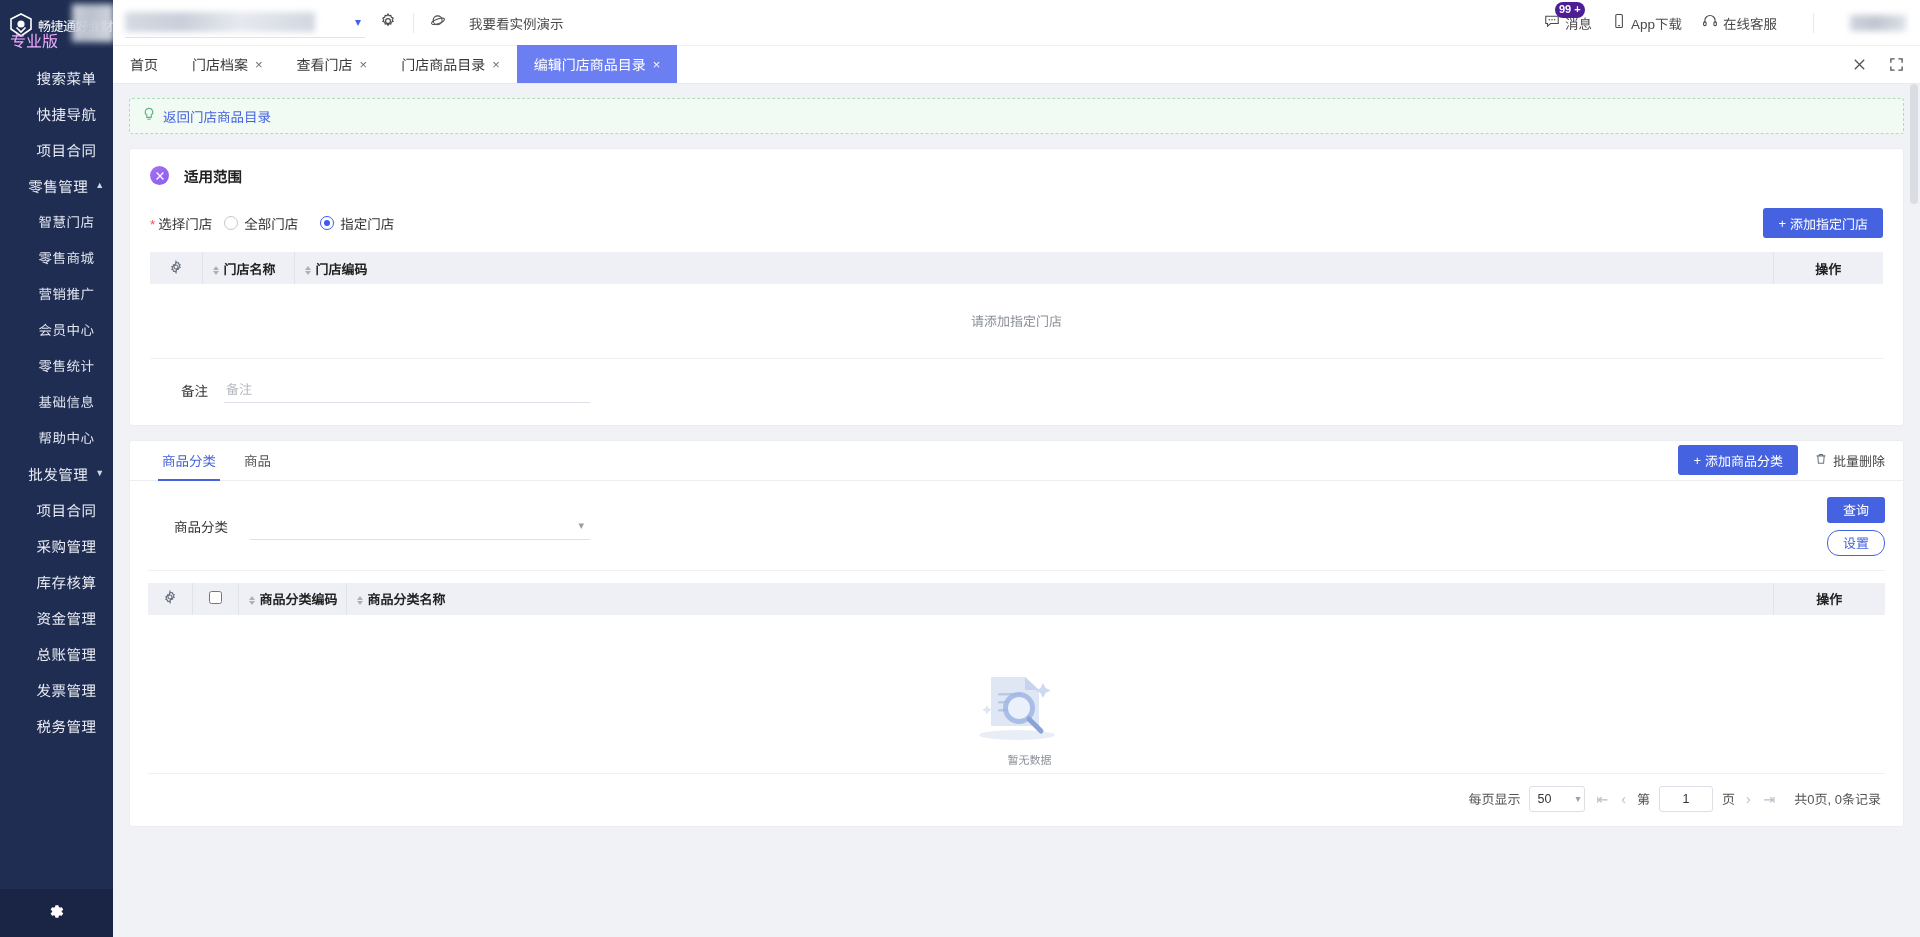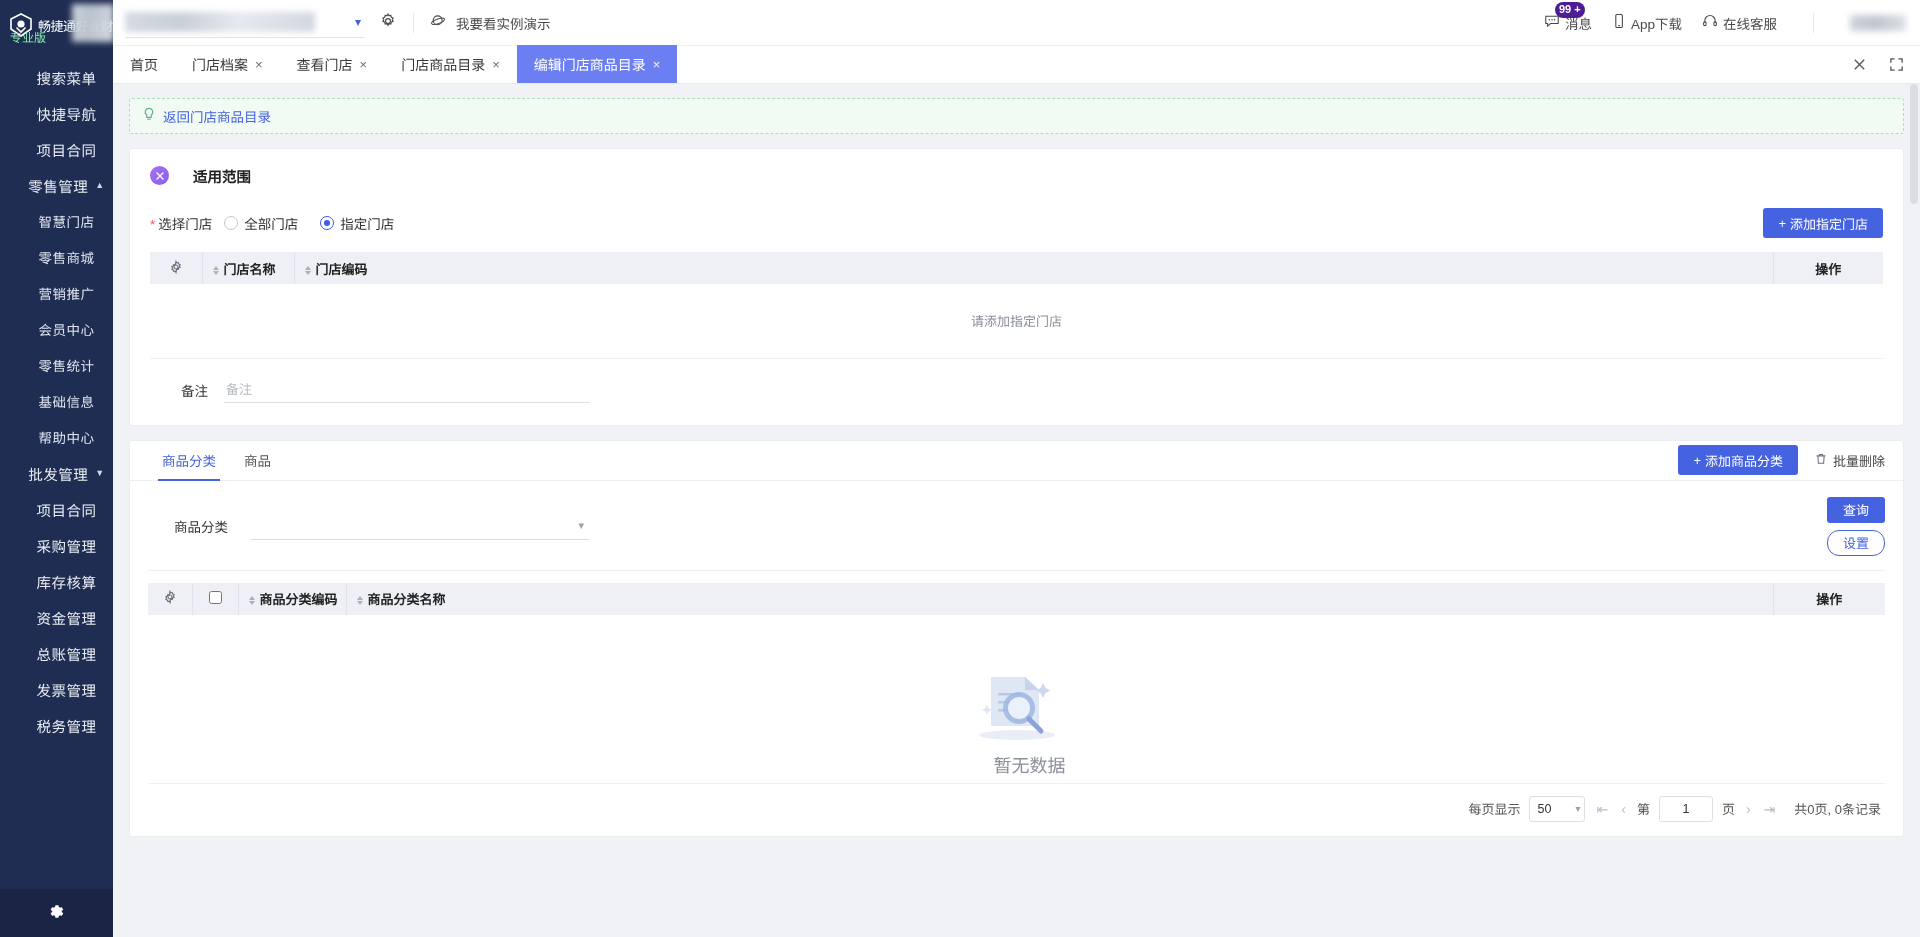--- a/index.html
+++ b/index.html
@@ -19,22 +19,22 @@
   .brand {
     height: 46px; display: flex; align-items: center; padding: 4px 6px 0 8px;
     position: relative;
   }
   .brand-logo { width: 26px; height: 26px; flex: 0 0 26px; }
   .brand-name {
     color: #fff; font-size: 13px; margin-left: 4px; white-space: nowrap;
     letter-spacing: -0.5px;
   }
   .brand-sub {
-    position: absolute; left: 10px; top: 28px; color: #86efac;
-    font-size: 12px; letter-spacing: 0px;
+    position: absolute; left: 10px; top: 28px; color: #f0abfc;
+    font-size: 16px; letter-spacing: 0px;
   }
   .brand-blur {
     position: absolute; left: 72px; top: 4px; width: 42px; height: 38px;
     background: linear-gradient(100deg,#d8dde6 0%,#c3c9d4 40%,#dfe3ea 100%);
     filter: blur(3px); opacity: .95;
   }
   .nav { margin-top: 13px; display: flex; flex-direction: column; }
   .nav-item {
     height: 36px; display: flex; align-items: center; justify-content: center;
     color: #e8ebf2; font-size: 14.5px; cursor: pointer; position: relative;
@@ -63,21 +63,21 @@
   }
   .org-blur {
     position: absolute; left: 0px; top: 4px; width: 190px; height: 20px;
     background: linear-gradient(95deg,#d5dae3 0%,#c9cfd9 30%,#e6e9ef 60%,#d2d7e0 100%);
     filter: blur(3.2px);
   }
   .org-caret { position: absolute; right: 4px; color:#4562e0; font-size: 12px; }
   .gear-btn { margin-left: 14px; cursor: pointer; display:flex; align-items:center; }
   .vdiv { width: 1px; height: 20px; background: #e8e8e8; margin: 0 16px; }
   .demo-link {
-    display: flex; align-items: center; gap: 10px; color: #4a4a4a;
+    display: flex; align-items: center; gap: 23px; color: #4a4a4a;
     font-size: 13.5px; cursor: pointer;
   }
   .topbar-right {
     margin-left: auto; display: flex; align-items: center; gap: 20px;
     padding-right: 14px; height: 46px;
   }
   .tb-item {
     display: flex; align-items: center; gap: 5px; font-size: 13.5px;
     color: #4a4a4a; cursor: pointer; position: relative;
   }
@@ -118,21 +118,21 @@
     display: flex; align-items: center; padding: 0 12px; gap: 7px;
     font-size: 13.5px; color: #3d3d3d;
   }
   .alert a { color: #4562e0; cursor: pointer; }
 
   .panel {
     margin: 14px 16px 0 16px; background: #fff; border-radius: 3px;
     border: 1px solid #ebedf0;
   }
   .panel-head {
-    display: flex; align-items: center; gap: 24px; padding: 16px 0 0 20px;
+    display: flex; align-items: center; gap: 15px; padding: 16px 0 0 20px;
   }
   .ph-icon {
     width: 19px; height: 19px; border-radius: 50%;
     background: linear-gradient(135deg,#a672f0,#8b5cf0); color: #fff;
     font-size: 11px; display: flex; align-items: center; justify-content: center;
   }
   .ph-title { font-size: 14.5px; color: #222; font-weight: 600; }
 
   .form-row { display: flex; align-items: center; padding: 22px 20px 0 20px; }
   .f-label { font-size: 13.5px; color: #333; margin-right: 12px; white-space: nowrap; }
@@ -212,21 +212,21 @@
     font-size: 13px; background: transparent; outline: none; color: #333;
     -webkit-appearance: none; appearance: none; padding: 0 22px 0 2px;
     font-family: "Liberation Sans", sans-serif;
   }
   .sel-caret { position: absolute; right: 6px; top: 7px; color: #9aa0ab; font-size: 11px; pointer-events: none; }
   .filter-actions { margin-left: auto; display: flex; flex-direction: column; gap: 7px; align-items: flex-end; }
 
   .divider-thin { height: 1px; background: #eef0f3; margin: 14px 18px 0 18px; }
 
   .empty-illu { display: flex; flex-direction: column; align-items: center; padding: 38px 0 6px; }
-  .empty-txt { font-size: 18px; color: #8a8f99; margin-top: 6px; margin-left: 26px; }
+  .empty-txt { font-size: 11px; color: #8a8f99; margin-top: 6px; margin-left: 26px; }
 
   .pager {
     display: flex; align-items: center; justify-content: flex-end; gap: 9px;
     padding: 12px 22px 14px 0; font-size: 13px; color: #555;
   }
   .pg-sel-wrap { position: relative; }
   .pg-sel {
     width: 56px; height: 26px; border: 1px solid #dcdfe5; border-radius: 3px;
     font-size: 12.5px; padding: 0 16px 0 7px; background: #fff; color: #333;
     -webkit-appearance: none; appearance: none; outline: none;

